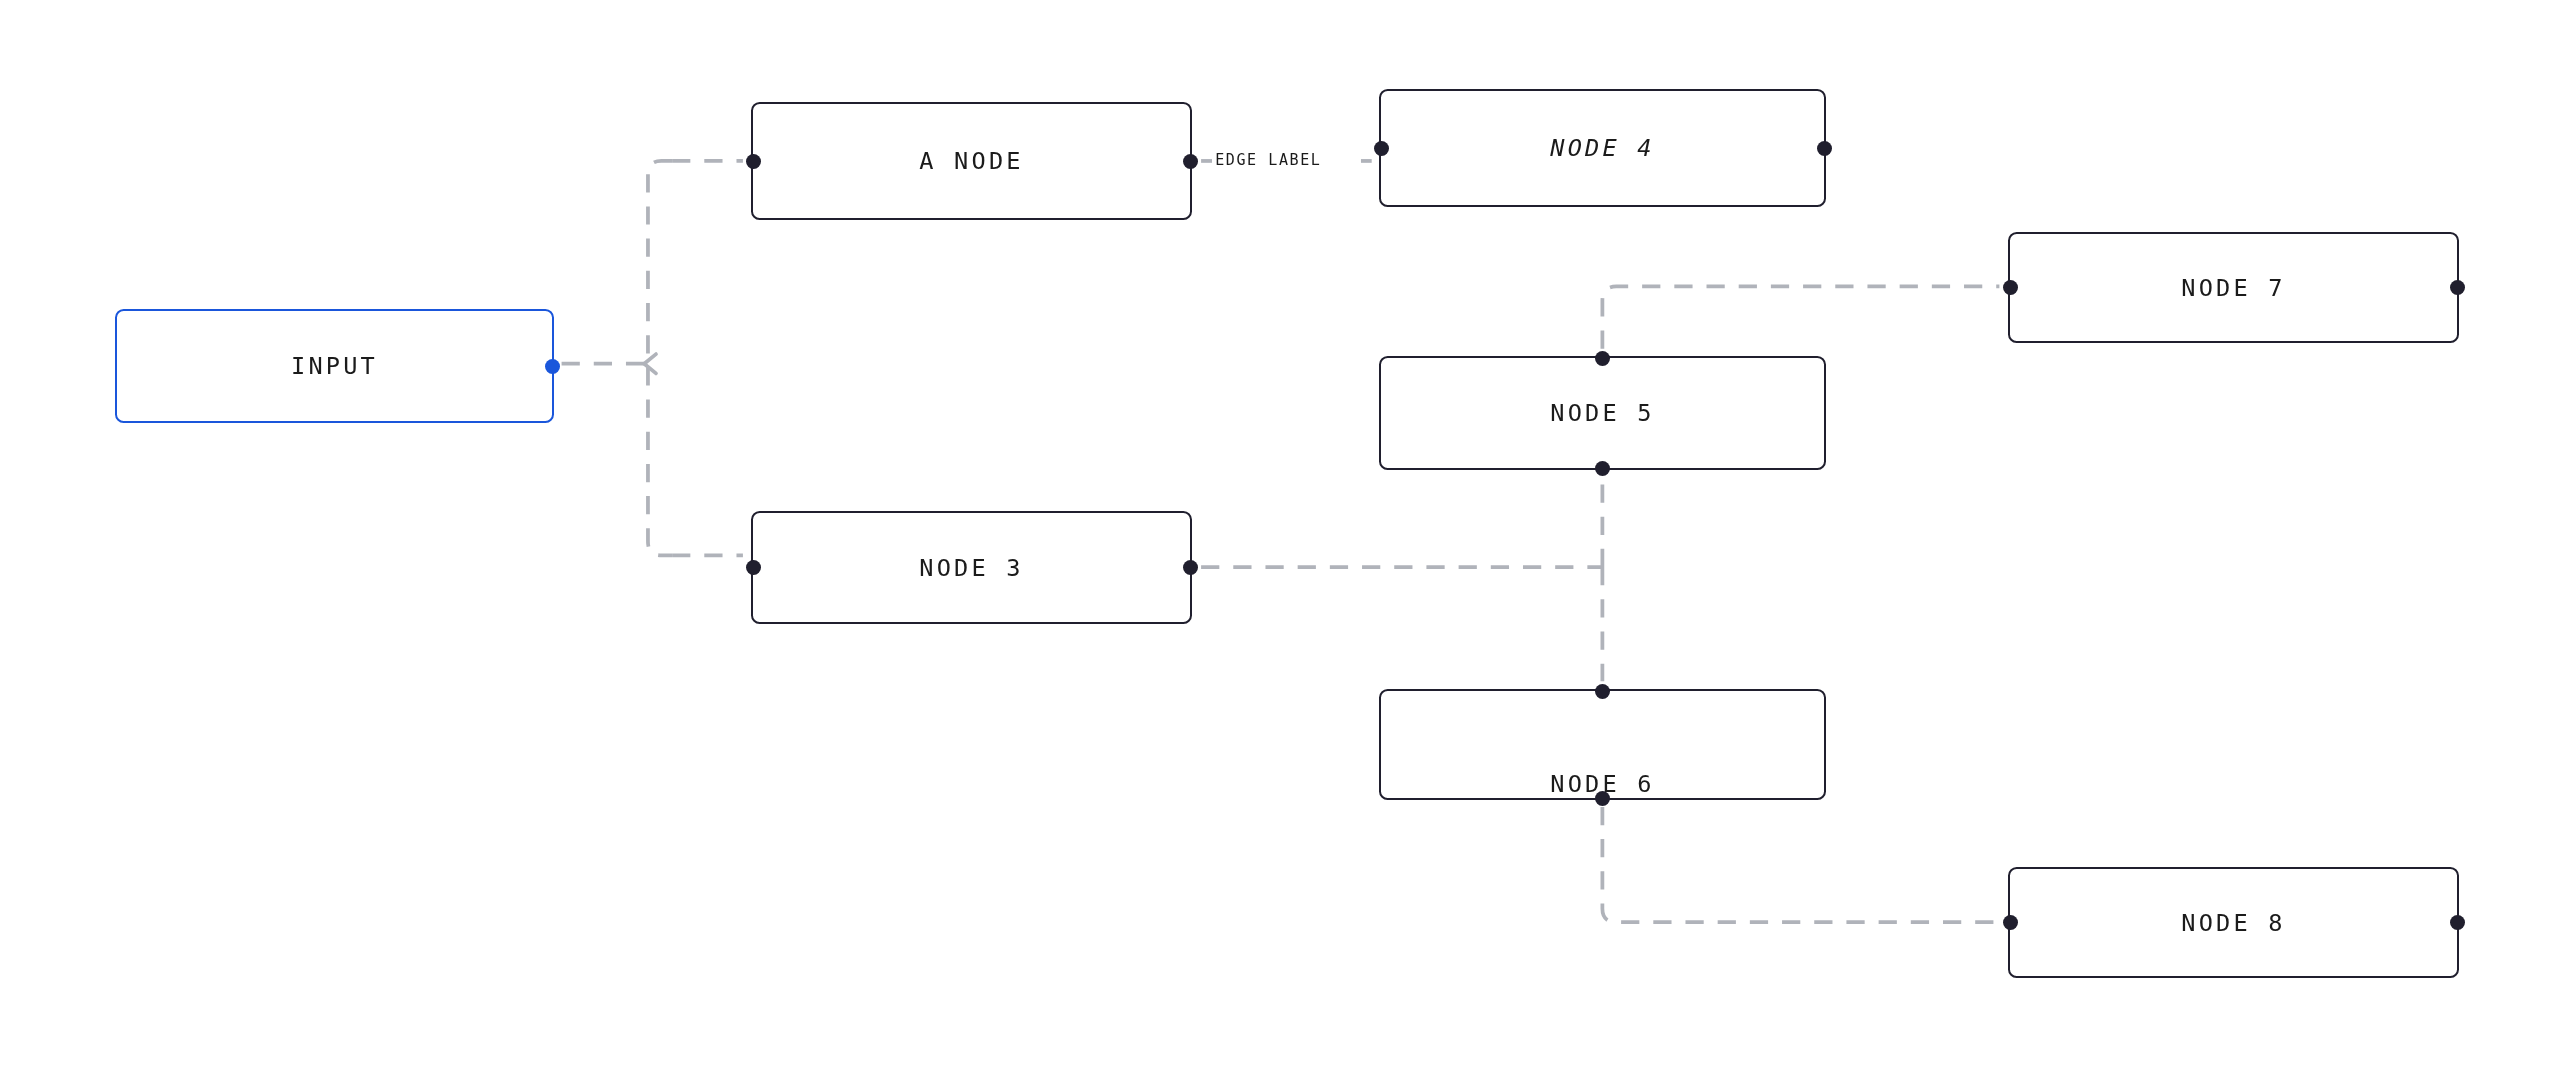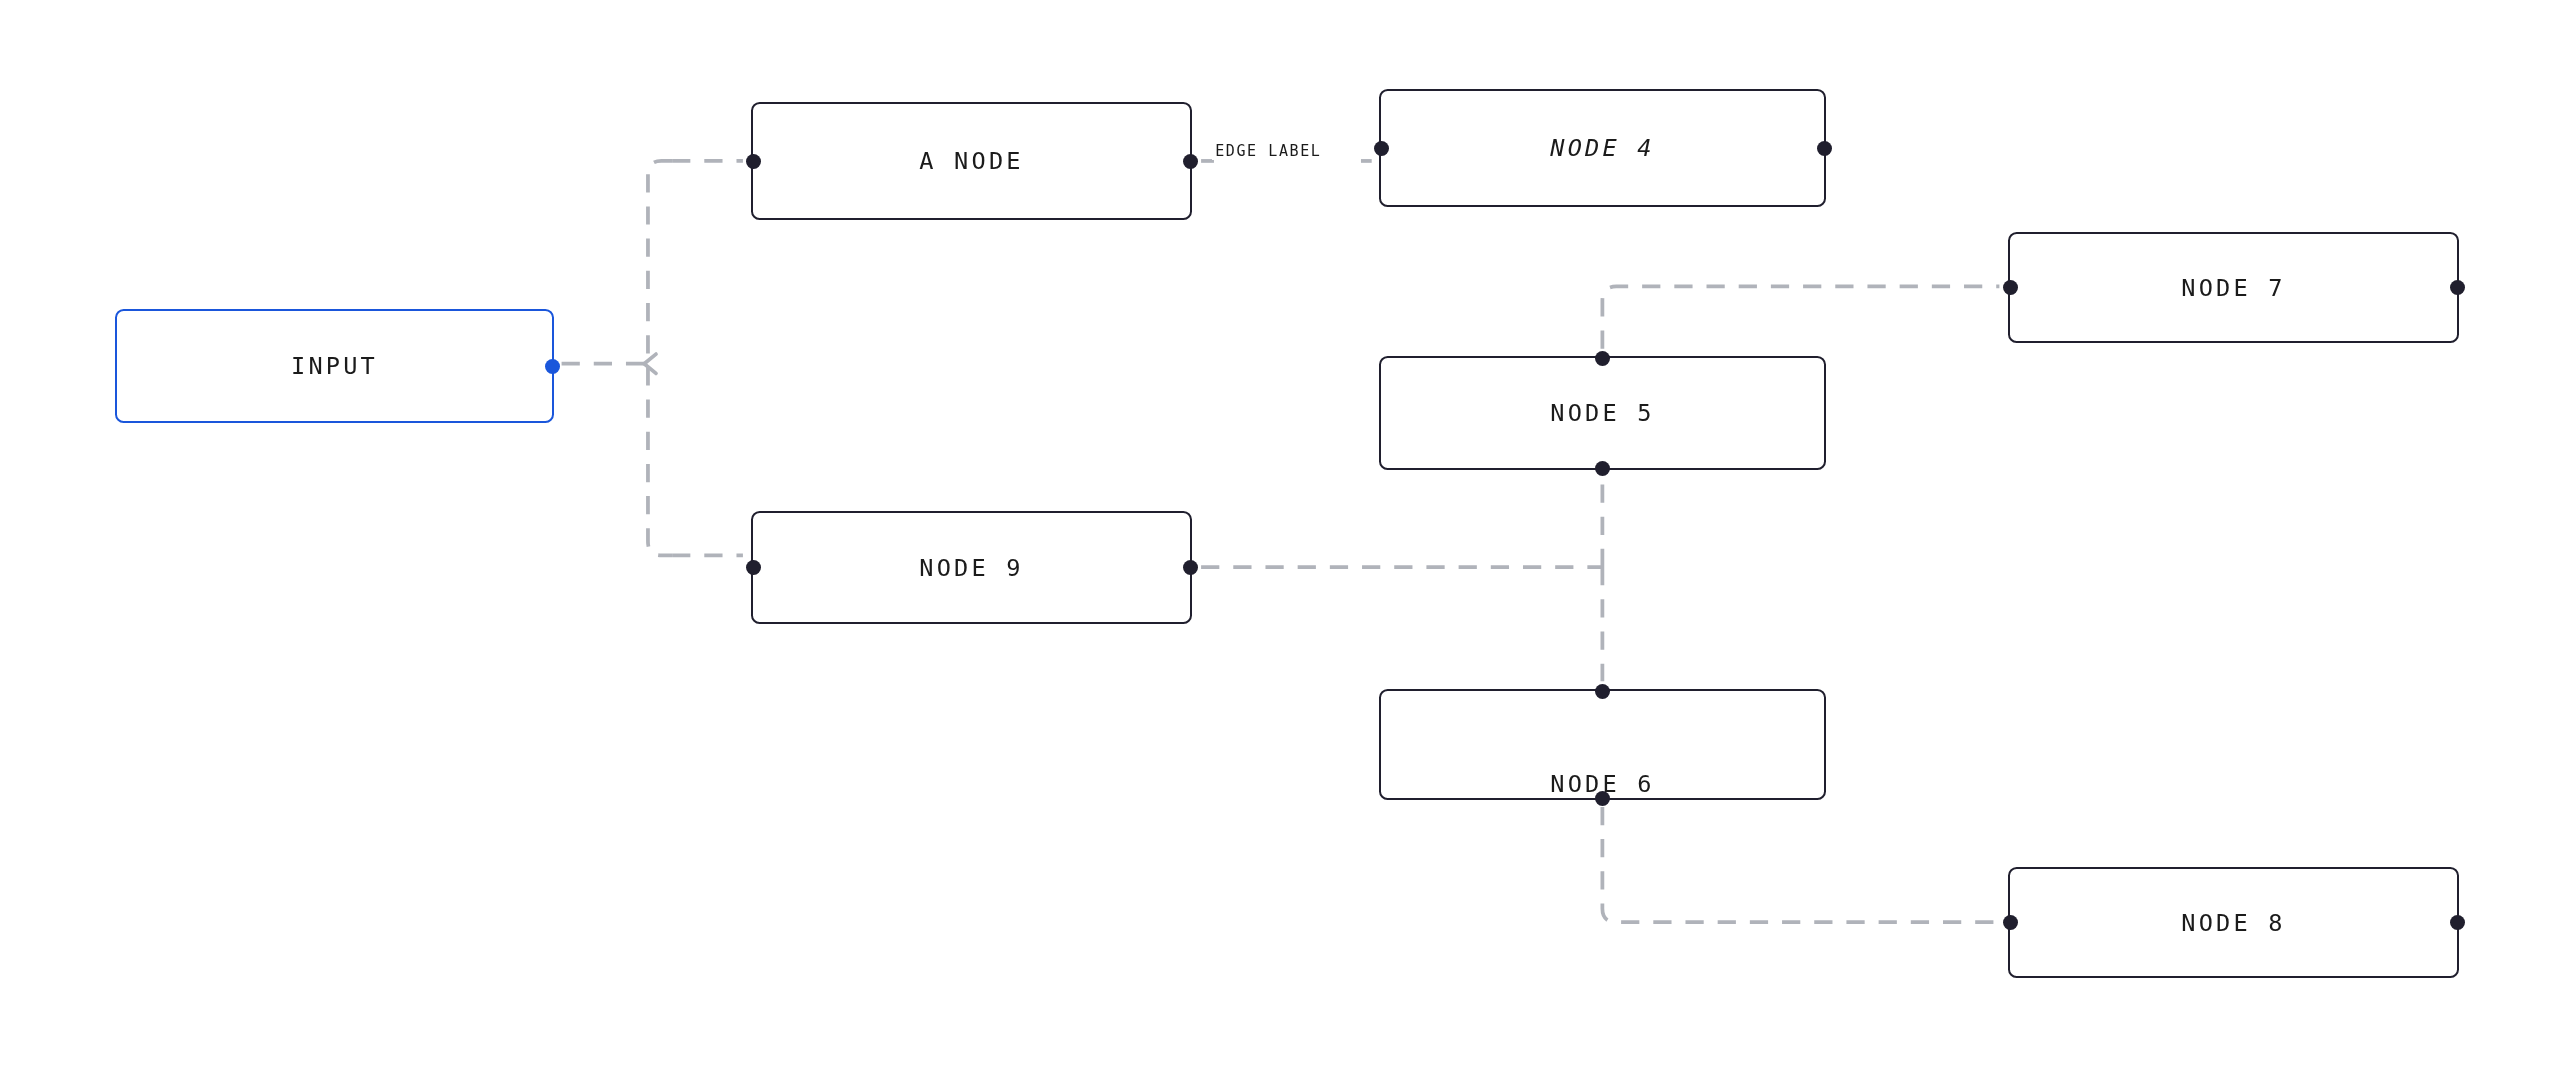--- a/index.html
+++ b/index.html
@@ -131,33 +131,33 @@
     <span class="handle h-right"></span>
   </div>
 
   <div class="node" style="left:1379px; top:356px; width:447px; height:114px;">
     <span class="node-label">NODE 5</span>
     <span class="handle h-top"></span>
     <span class="handle h-bottom"></span>
   </div>
 
   <div class="node" style="left:751px; top:511px; width:441px; height:113px;">
-    <span class="node-label">NODE 9</span>
+    <span class="node-label">NODE 3</span>
     <span class="handle h-left"></span>
     <span class="handle h-right"></span>
   </div>
 
   <div class="node" style="left:1379px; top:689px; width:447px; height:111px;align-items:flex-end;">
     <span class="node-label">NODE 6</span>
     <span class="handle h-top"></span>
     <span class="handle h-bottom"></span>
   </div>
 
   <div class="node" style="left:2008px; top:867px; width:451px; height:111px;align-items:center;">
     <span class="node-label">NODE 8</span>
     <span class="handle h-left"></span>
     <span class="handle h-right"></span>
   </div>
 
-  <div class="edge-label" style="left:1212px; top:142px;">EDGE LABEL</div>
+  <div class="edge-label" style="left:1212px; top:151px;">EDGE LABEL</div>
 
 </div>
 
 
 </body></html>

